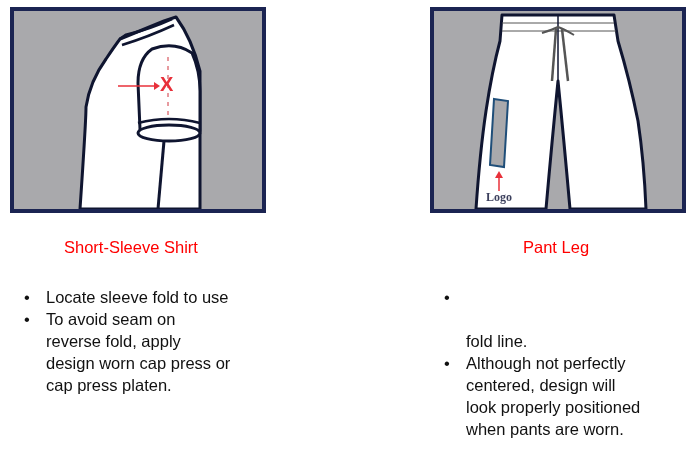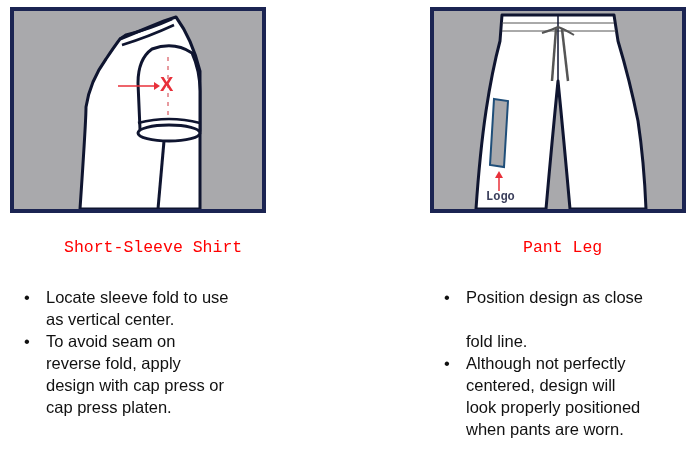--- a/index.html
+++ b/index.html
@@ -7,21 +7,21 @@
            font-family: "Liberation Sans", sans-serif; }
     .panel { position: absolute; top: 0; }
     .panel.left { left: 0; width: 300px; }
     .panel.right { left: 420px; width: 277px; }
     .illus { position: absolute; top: 7px; width: 256px; height: 206px;
              box-sizing: border-box; border: 4px solid #1b2452; background: #a9a9ac; overflow: hidden; }
     .panel.left .illus { left: 10px; }
     .panel.right .illus { left: 10px; }
     .illus svg { position: absolute; left: 0; top: 0; width: 248px; height: 198px; }
     .caption { position: absolute; top: 238px; color: #ff0000; font-size: 16.5px;
-               font-family: Liberation Mono, monospace; white-space: nowrap; }
+               font-family: Liberation Sans, sans-serif; white-space: nowrap; }
     .panel.left .caption { left: 64px; }
     .panel.right .caption { left: 103px; }
     ul.bullets { position: absolute; top: 286px; margin: 0; padding: 0; list-style: none;
                  font-size: 16.5px; line-height: 22px; color: #111111; }
     .panel.left ul.bullets { left: 22px; width: 270px; }
     .panel.right ul.bullets { left: 22px; width: 260px; }
     ul.bullets li { position: relative; padding-left: 24px; }
     ul.bullets li .dot { position: absolute; left: 2px; top: 0; }
   </style>
 </head>
@@ -48,27 +48,26 @@
       <line x1="104" y1="75" x2="140" y2="75" stroke="#e8303a" stroke-width="1.5"></line>
       <polygon points="140,71 146,75 140,79" fill="#e8303a"></polygon>
     </svg>
     <span style="position:absolute;left:146px;top:62px;color:#e8303a;font-weight:bold;font-size:20px;font-family:'Liberation Sans',sans-serif;">X</span>
   </div>
   <div class="caption">Short-Sleeve Shirt</div>
   <ul class="bullets">
     <li>
       <span class="dot">•</span>
       <span>Locate sleeve fold to use</span><br>
-      <span>as vertical center.</span>
     </li>
     <li>
       <span class="dot">•</span>
       <span>To avoid seam on</span><br>
       <span>reverse fold, apply</span><br>
-      <span>design with cap press or</span><br>
+      <span>design worn cap press or</span><br>
       <span>cap press platen.</span>
     </li>
   </ul>
 </div>
 
 <div class="panel right">
   <div class="illus">
     <svg viewBox="0 0 248 198">
 
       <path d="M68 4 L180 4 L184 30 Q196 70 204 110 Q210 150 212 198 L136 198 Q130 130 124 70 Q118 130 112 198 L42 198 Q46 140 52 100 Q58 60 66 30 Z" fill="#ffffff" stroke="#0f1530" stroke-width="3" stroke-linejoin="round"></path>
@@ -80,27 +79,27 @@
 
       <path d="M108 22 Q120 18 124 16 Q130 18 140 24" fill="none" stroke="#555" stroke-width="2"></path>
       <path d="M122 18 L118 70" stroke="#555" stroke-width="2.5" fill="none"></path>
       <path d="M128 18 L134 70" stroke="#555" stroke-width="2.5" fill="none"></path>
 
       <polygon points="60,88 74,90 70,156 56,154" fill="#a9a9ac" stroke="#1f4e79" stroke-width="2"></polygon>
 
       <line x1="65" y1="166" x2="65" y2="180" stroke="#e8303a" stroke-width="1.5"></line>
       <polygon points="61,167 65,160 69,167" fill="#e8303a"></polygon>
     </svg>
-    <span style="position:absolute;left:52px;top:179px;color:#3b3f5c;font-weight:bold;font-size:12px;font-family:Liberation Mono, monospace;">Logo</span>
+    <span style="position:absolute;left:52px;top:179px;color:#3b3f5c;font-weight:bold;font-size:12px;font-family:Liberation Serif, serif;">Logo</span>
   </div>
   <div class="caption">Pant Leg</div>
   <ul class="bullets">
     <li>
       <span class="dot">•</span>
-      <span>Position design as close</span><br>
+      <br>
       <br>
       <span>fold line.</span>
     </li>
     <li>
       <span class="dot">•</span>
       <span>Although not perfectly</span><br>
       <span>centered, design will</span><br>
       <span>look properly positioned</span><br>
       <span>when pants are worn.</span>
     </li>

